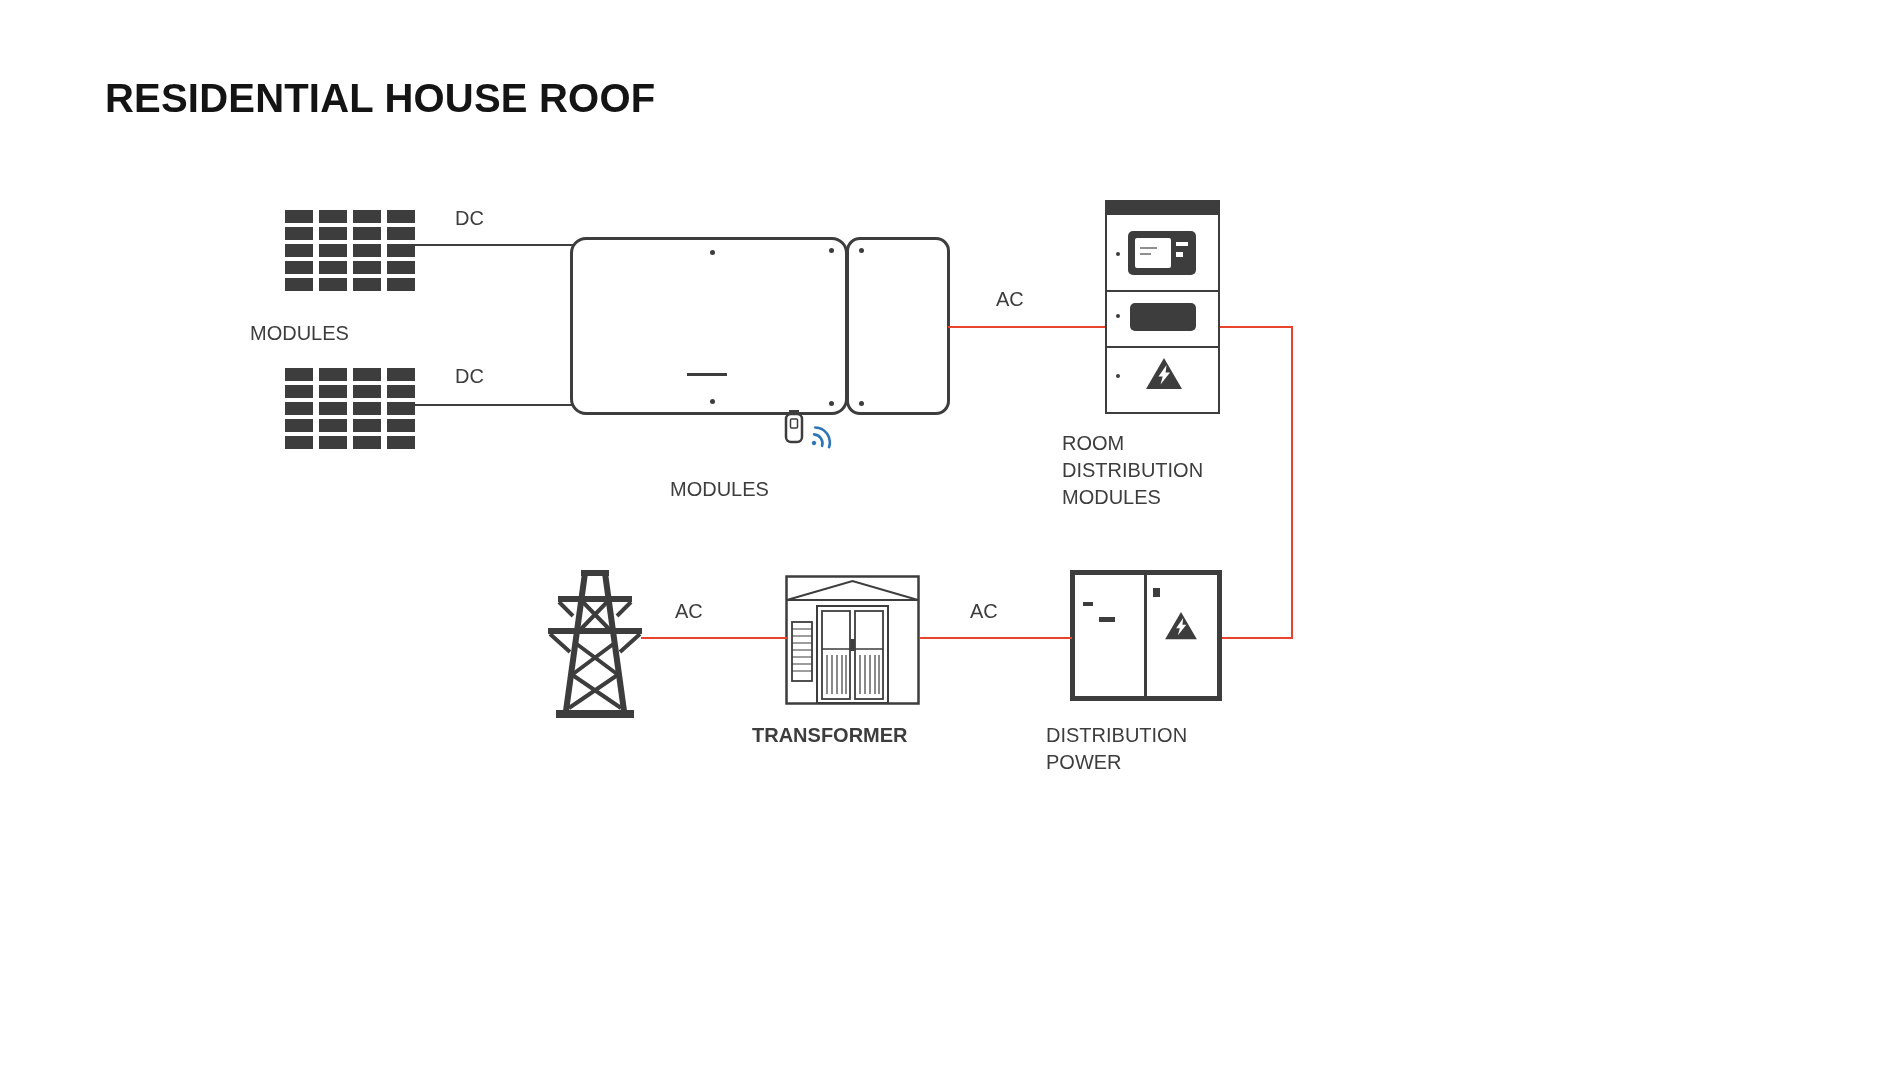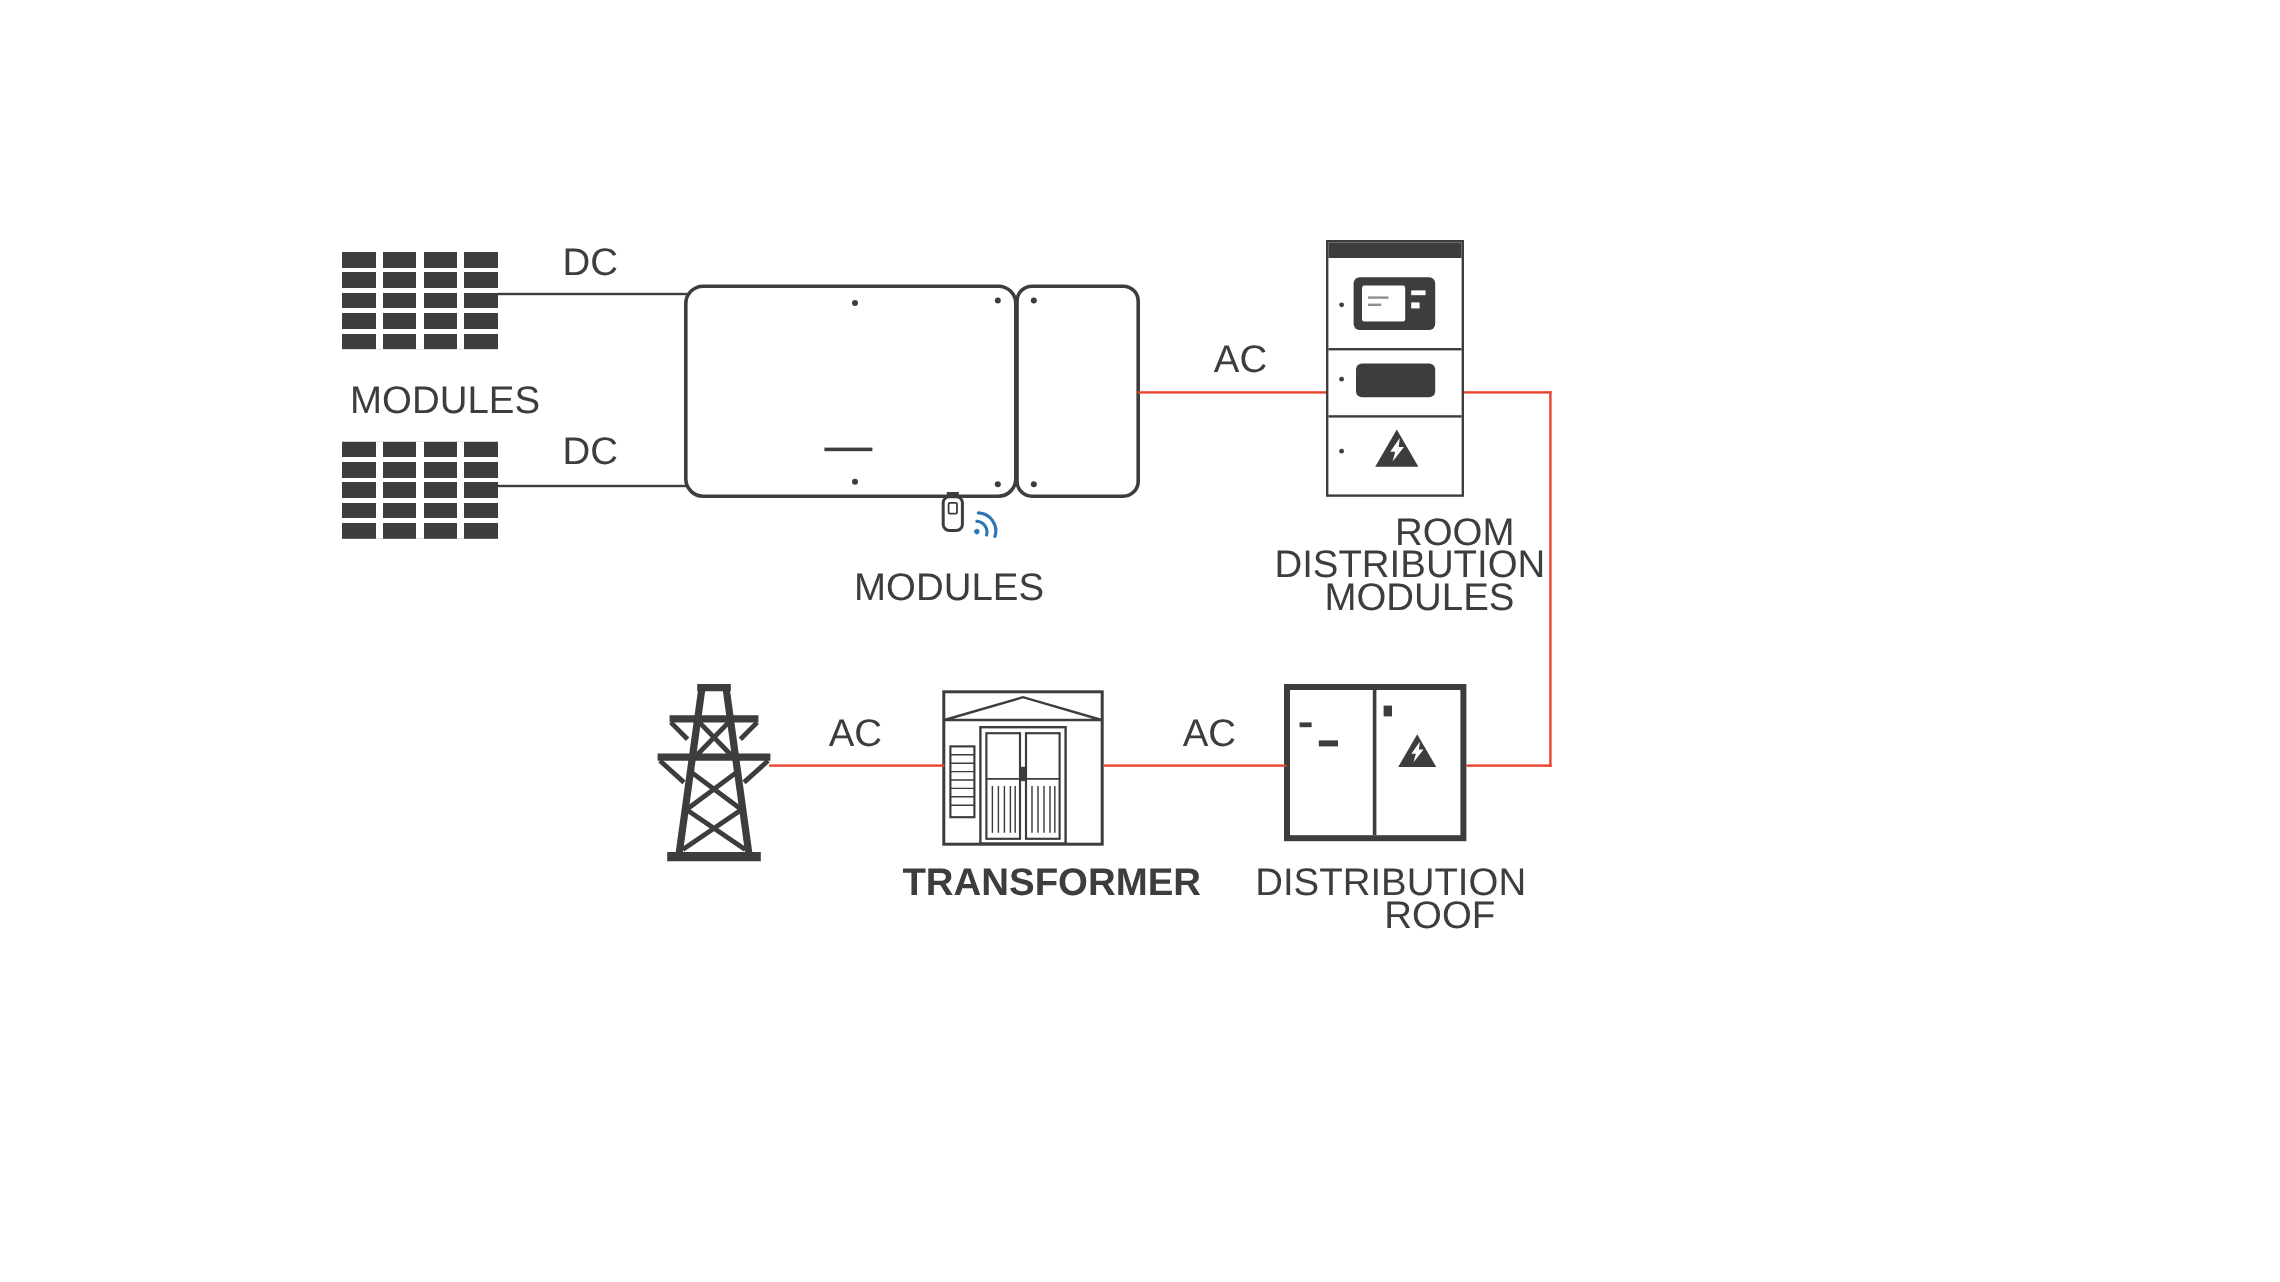--- a/index.html
+++ b/index.html
@@ -2,21 +2,21 @@
 <html><head>
 <meta charset="utf-8">
 <style>
   * { margin: 0; padding: 0; box-sizing: border-box; }
   html, body { background: #ffffff; }
   body { font-family: "Liberation Sans", sans-serif; }
   .canvas { position: relative; width: 1900px; height: 1068px; background: #ffffff; overflow: hidden; }
 
   .title { position: absolute; left: 105px; top: 76px; font-size: 40px; font-weight: 800; color: #141414; letter-spacing: 0.2px; }
 
-  .lbl { position: absolute; color: #3d3d3d; font-size: 32px; text-align: right; line-height: 27px; }
+  .lbl { position: absolute; color: #3d3d3d; font-size: 20px; text-align: left; line-height: 27px; }
 
   .line { position: absolute; background: #3d3d3d; }
   .line.red { background: #e8432d; }
 
   
   .module-array { position: absolute; width: 130px; height: 81px;
     background:
       repeating-linear-gradient(to right, transparent 0 28px, #ffffff 28px 34px),
       repeating-linear-gradient(to bottom, transparent 0 13px, #ffffff 13px 17px),
       #3d3d3d; }
@@ -90,20 +90,21 @@
   #transformer-label { left: 752px; top: 722px; width: 200px; font-weight: bold; }
 
   
   #tower { position: absolute; left: 543px; top: 568px; }
 </style>
 </head>
 <body>
 
 <div class="canvas">
 
+  <div class="title">RESIDENTIAL HOUSE ROOF</div>
 
   <div class="module-array" id="modules-top"></div>
   <div class="module-array" id="modules-bottom"></div>
   <div class="lbl" id="modules-label">MODULES</div>
 
   <div class="line" id="dc-line-top"></div>
   <div class="line" id="dc-line-bottom"></div>
   <div class="lbl" id="dc-label-top">DC</div>
   <div class="lbl" id="dc-label-bottom">DC</div>
 
@@ -167,21 +168,21 @@
     <span class="room-mark m1"></span>
     <span class="room-mark m2"></span>
     <span class="room-sq"></span>
     <svg class="room-warning" width="34" height="30" viewBox="0 0 38 34">
       <path d="M19 1 L37 32 H1 Z" fill="#3d3d3d"></path>
       <path d="M21.5 8 L13.5 19.5 h4.2 L15.5 27.5 L25 15.5 h-4.4 Z" fill="#ffffff"></path>
     </svg>
   </div>
   <div class="lbl" id="room-label">
     <span style="display:block">DISTRIBUTION</span>
-    <span style="display:block">ROOF</span>
+    <span style="display:block">POWER</span>
   </div>
 
   <div class="line red" id="ac-line-3"></div>
   <div class="lbl" id="ac-label-2">AC</div>
 
   <svg id="transformer" width="135" height="130" viewBox="0 0 135 130">
     <rect x="1.5" y="1.5" width="132" height="127" fill="#ffffff" stroke="#3d3d3d" stroke-width="2.5"></rect>
     <path d="M2 25 H133 M2 25 L67.5 6 L133 25" fill="none" stroke="#3d3d3d" stroke-width="2"></path>
     <rect x="32" y="31" width="71" height="97" fill="none" stroke="#3d3d3d" stroke-width="2"></rect>
     <rect x="37" y="36" width="28" height="88" fill="none" stroke="#3d3d3d" stroke-width="1.8"></rect>

